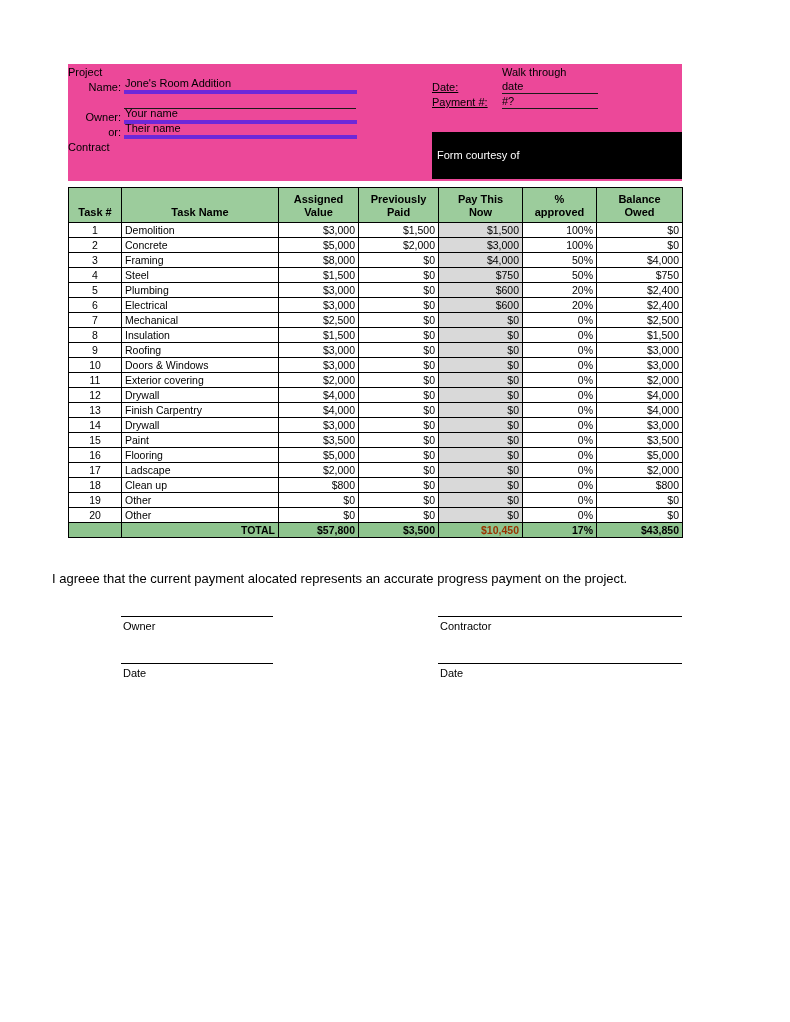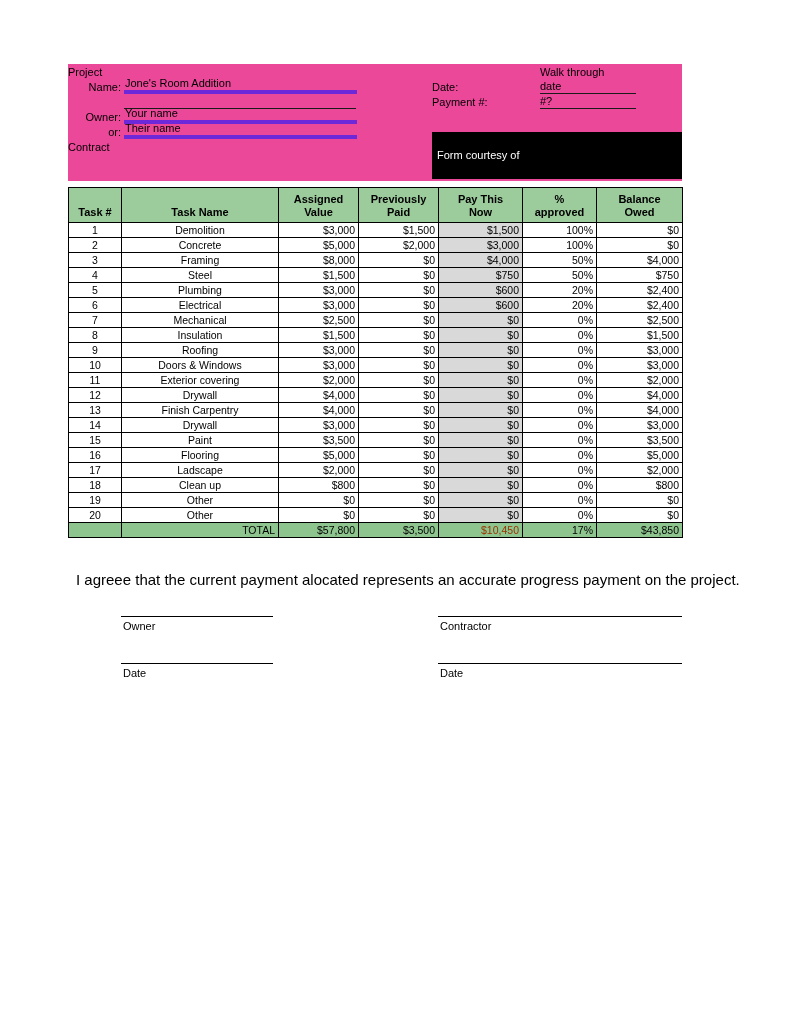--- a/index.html
+++ b/index.html
@@ -71,24 +71,25 @@
     left: 364px;
     top: 0px;
     width: 250px;
   }
   .rfield-row {
     display: flex;
     align-items: flex-end;
     height: 15px;
   }
   .rfield-label {
-    width: 108px;
+    width: 70px;
     font-size: 11px;
     line-height: 13px;
     white-space: nowrap;
+    text-decoration: underline;
   }
   .rfield-value {
     font-size: 11px;
     line-height: 13px;
     width: 96px;
     border-bottom: 1px solid #1a1a1a;
     white-space: nowrap;
   }
   .rfield-value.noline {
     border-bottom: none;
@@ -137,49 +138,49 @@
     height: 35px;
     vertical-align: bottom;
     padding-bottom: 3px;
     font-size: 11px;
   }
   th .hdr-two-line {
     display: block;
     line-height: 13px;
   }
   .col-tasknum { width: 53px; text-align: center; }
-  .col-taskname { width: 157px; text-align: center; }
+  .col-taskname { width: 157px; text-align: left; }
   .col-assigned { width: 80px; text-align: right; margin-top: 28px; }
   .col-prevpaid { width: 80px; text-align: right; }
   .col-paynow  { width: 84px; text-align: right; background: #d9d9d9; }
   .col-percent { width: 74px; text-align: right; }
   .col-balance { width: 86px; text-align: right; }
 
   tbody tr td { background: #ffffff; }
   tbody tr td.col-paynow { background: #d9d9d9; }
 
   tr.total-row td {
     background: #8ec48e;
-    font-weight: normal;
+    font-weight: bold;
     height: 17px;
   }
   tr.total-row td.total-label {
     text-align: right;
   }
   tr.total-row td.paynow-total {
     background: #8ec48e;
     color: #993300;
   }
 
   
   #agree-text {
     position: absolute;
-    left: 76px;
+    left: 52px;
     top: 571px;
-    font-size: 15px;
+    font-size: 13px;
     white-space: nowrap;
   }
   .sig-line {
     position: absolute;
     border-top: 1.6px solid #000000;
   }
   .sig-label {
     position: absolute;
     font-size: 11px;
     white-space: nowrap;

